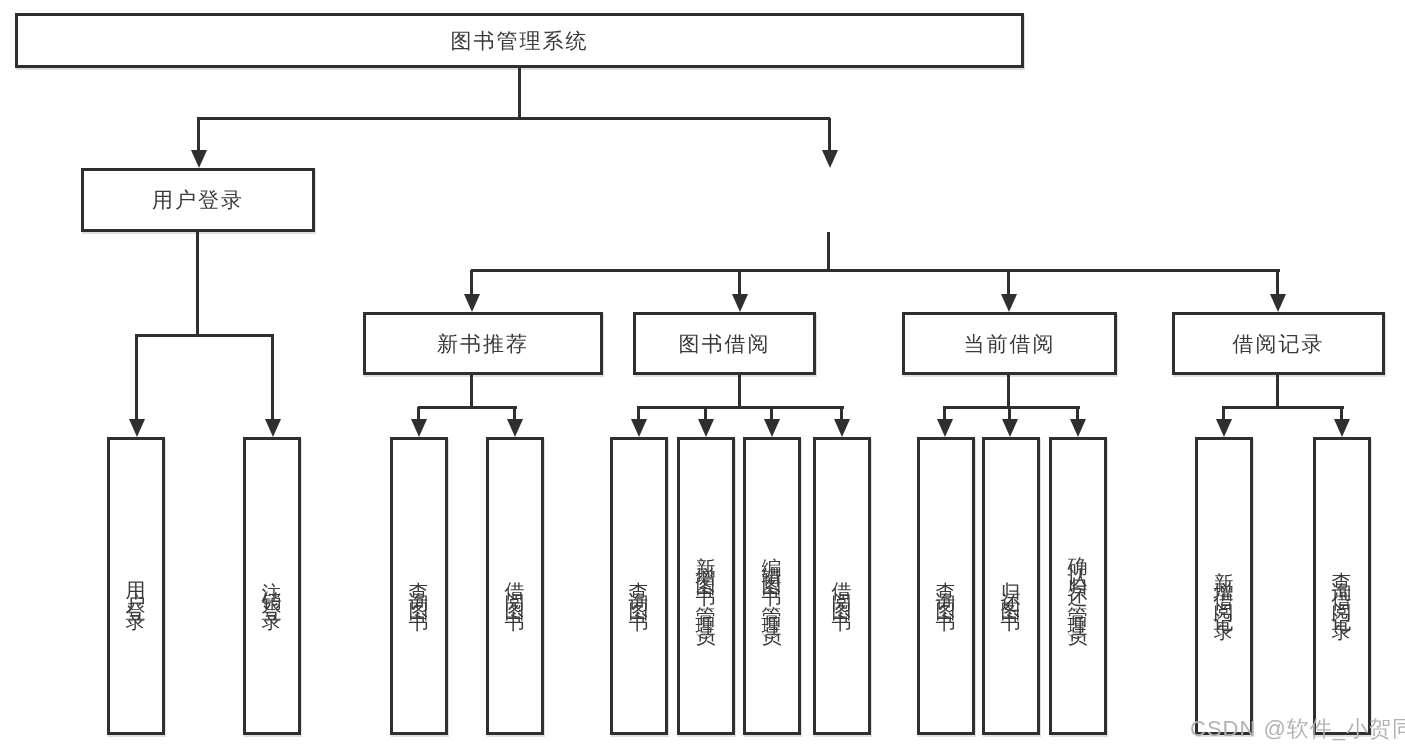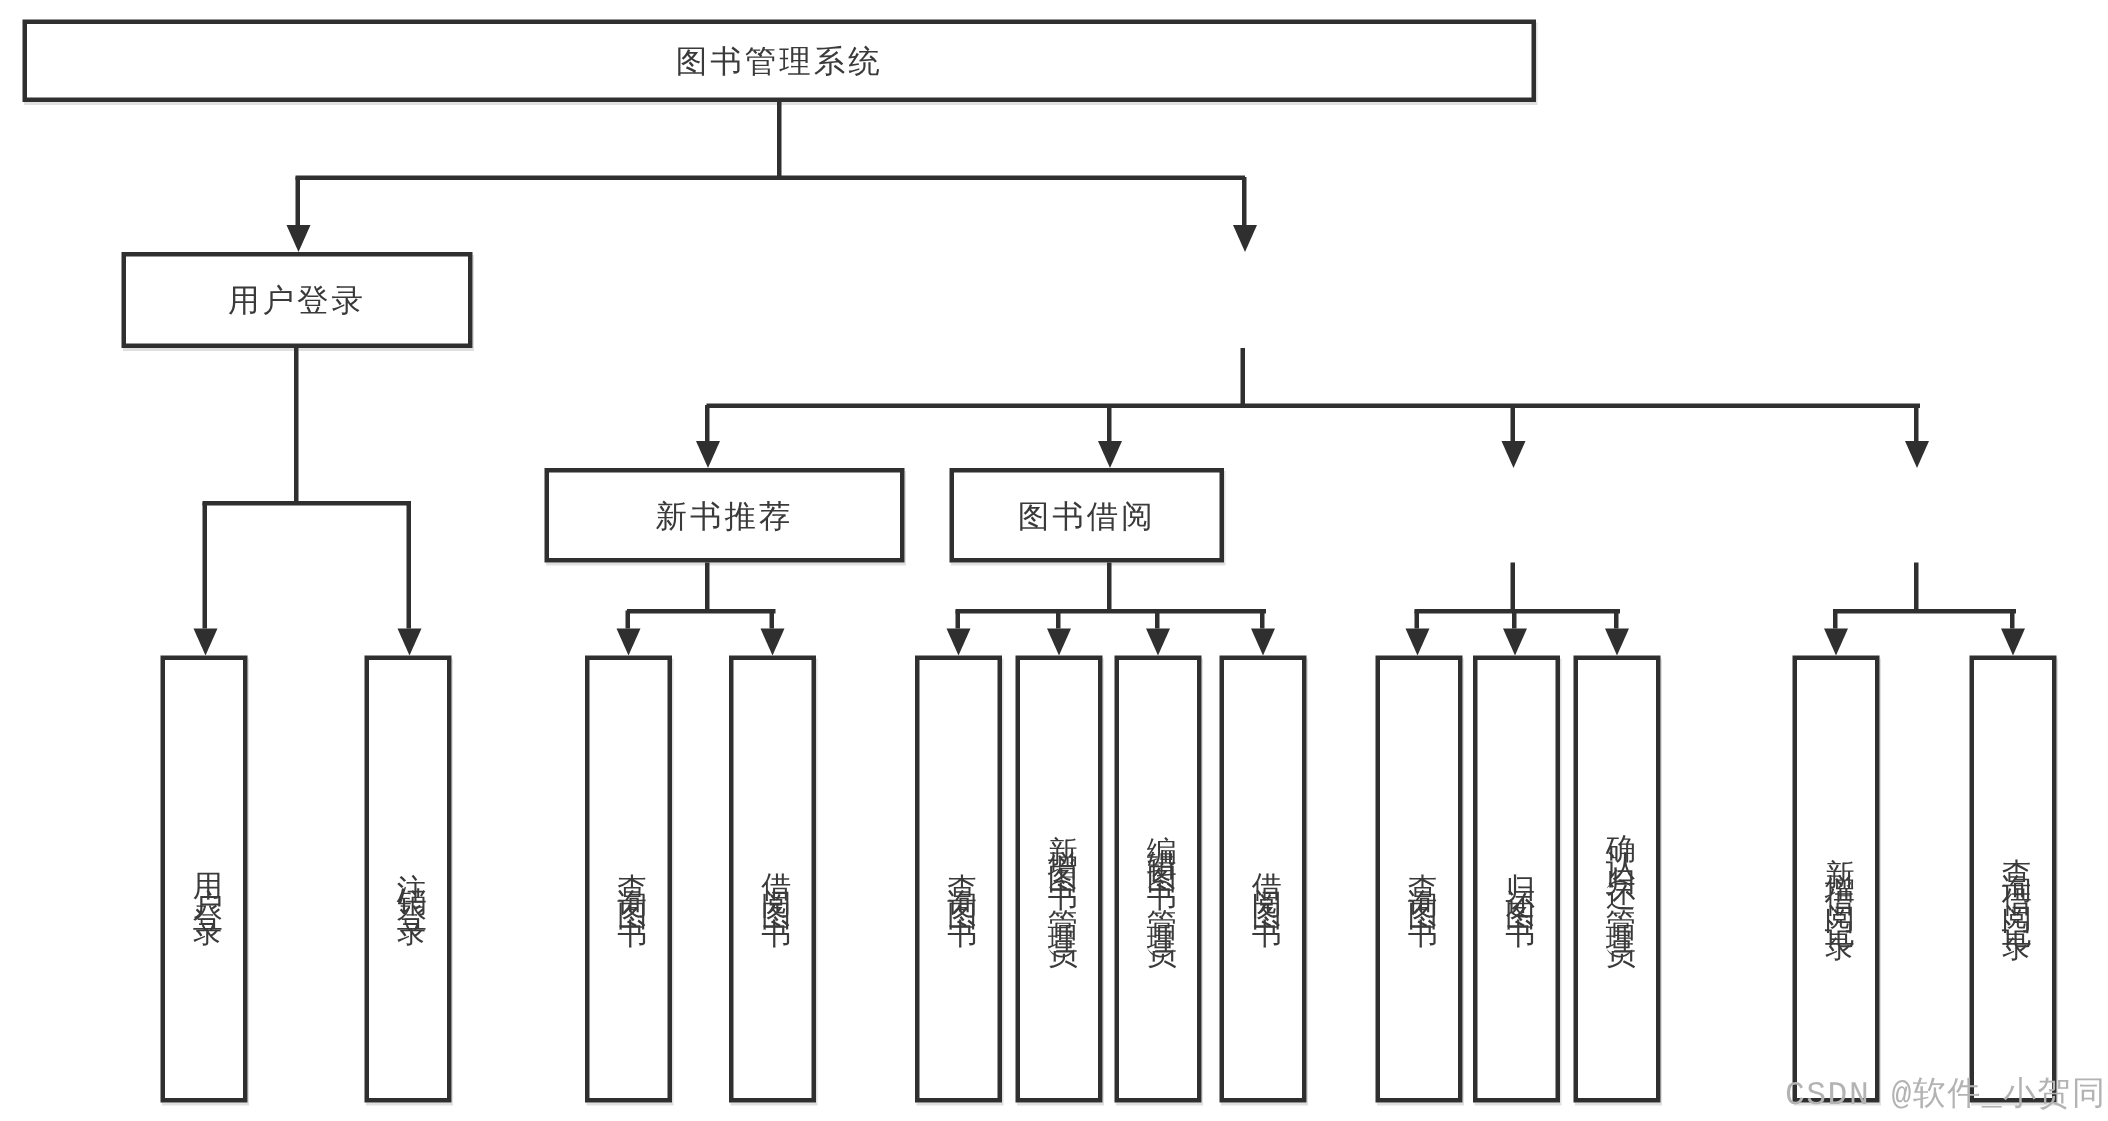--- a/index.html
+++ b/index.html
@@ -7,21 +7,21 @@
     --text:#3a3a3a;
     --background:#ffffff;
     --watermark:#b3b3b3;
   }
   *{box-sizing:border-box;}
   html,body{margin:0;padding:0;background:var(--background);}
   .canvas{
     position:relative;
     width:1405px;height:747px;
     background:var(--background);
-    font-family:Liberation Mono, monospace;
+    font-family:Liberation Sans, sans-serif;
     overflow:hidden;
     text-align:center;
   }
   .box{
     position:absolute;
     border:3px solid var(--line);
     background:#fff;
     display:flex;align-items:center;justify-content:center;
     box-shadow:1px 2px 0 rgba(0,0,0,0.12);
   }
@@ -100,20 +100,26 @@
   <div class="arrow" style="left:738px;top:270px;height:24px"></div>
   <div class="arrow" style="left:1007px;top:270px;height:24px"></div>
   <div class="arrow" style="left:1276px;top:270px;height:24px"></div>
 
   <div class="box" style="left:363px;top:312px;width:240px;height:63px">
     <span class="lbl">新书推荐</span>
   </div>
   <div class="box" style="left:633px;top:312px;width:183px;height:63px">
     <span class="lbl">图书借阅</span>
   </div>
+  <div class="box" style="left:902px;top:312px;width:215px;height:63px">
+    <span class="lbl">当前借阅</span>
+  </div>
+  <div class="box" style="left:1172px;top:312px;width:213px;height:63px">
+    <span class="lbl">借阅记录</span>
+  </div>
 
   <div class="vline" style="left:470px;top:375px;height:32px"></div>
   <div class="hline" style="left:418px;top:406px;width:99px"></div>
   <div class="arrow" style="left:417px;top:407px;height:12px"></div>
   <div class="arrow" style="left:513px;top:407px;height:12px"></div>
 
   <div class="vline" style="left:738px;top:375px;height:32px"></div>
   <div class="hline" style="left:637px;top:406px;width:207px"></div>
   <div class="arrow" style="left:637px;top:407px;height:12px"></div>
   <div class="arrow" style="left:704px;top:407px;height:12px"></div>

